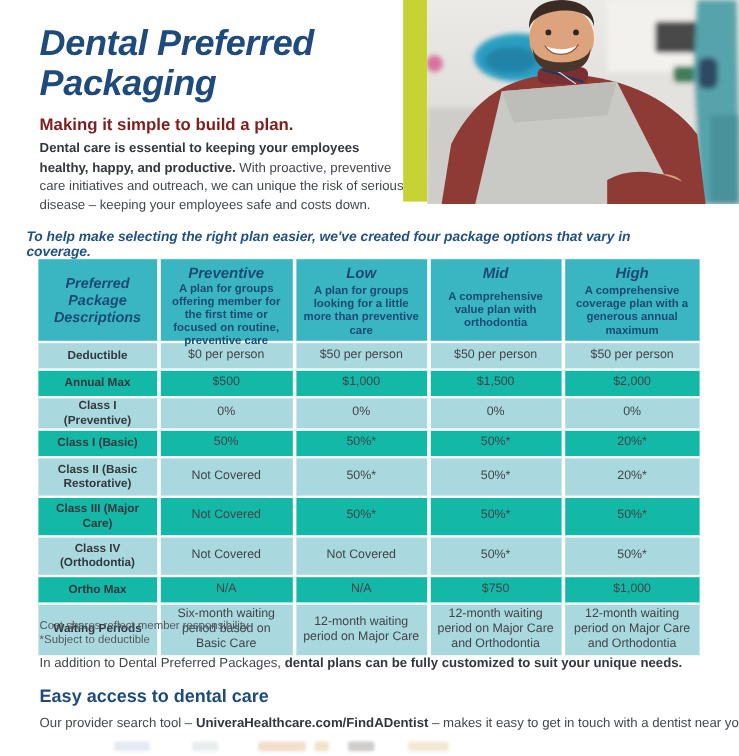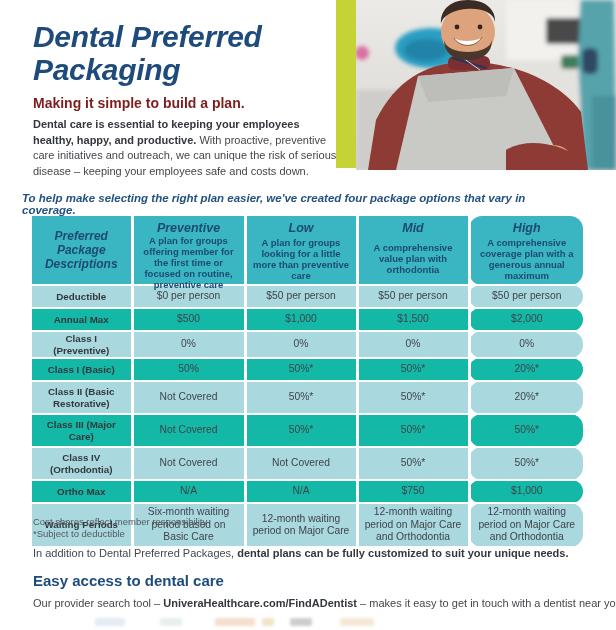--- a/index.html
+++ b/index.html
@@ -33,21 +33,21 @@
   }
   
   table.pkg{
     position:absolute;left:32px;top:216px;width:551px;
     border-collapse:collapse;table-layout:fixed;
   }
   table.pkg th,table.pkg td{
     border-right:3px solid #fff;border-bottom:2px solid #fff;
     text-align:center;vertical-align:middle;padding:1px 5px;
   }
-  table.pkg th:last-child,table.pkg td:last-child{border-right:none;border-radius:13px;}
+  table.pkg th:last-child,table.pkg td:last-child{border-right:none;}
   table.pkg thead th{background:#3ab6c3;height:66px;}
   th.corner{
     font-size:12px;font-weight:bold;font-style:italic;color:#1c4a73;line-height:14px;
   }
   .col-head{display:flex;flex-direction:column;height:64px;}
   .col-name{
     font-size:12.5px;font-weight:bold;font-style:italic;color:#1c4a73;padding-top:3px;
   }
   .col-desc{
     flex:1;display:flex;align-items:center;justify-content:center;

